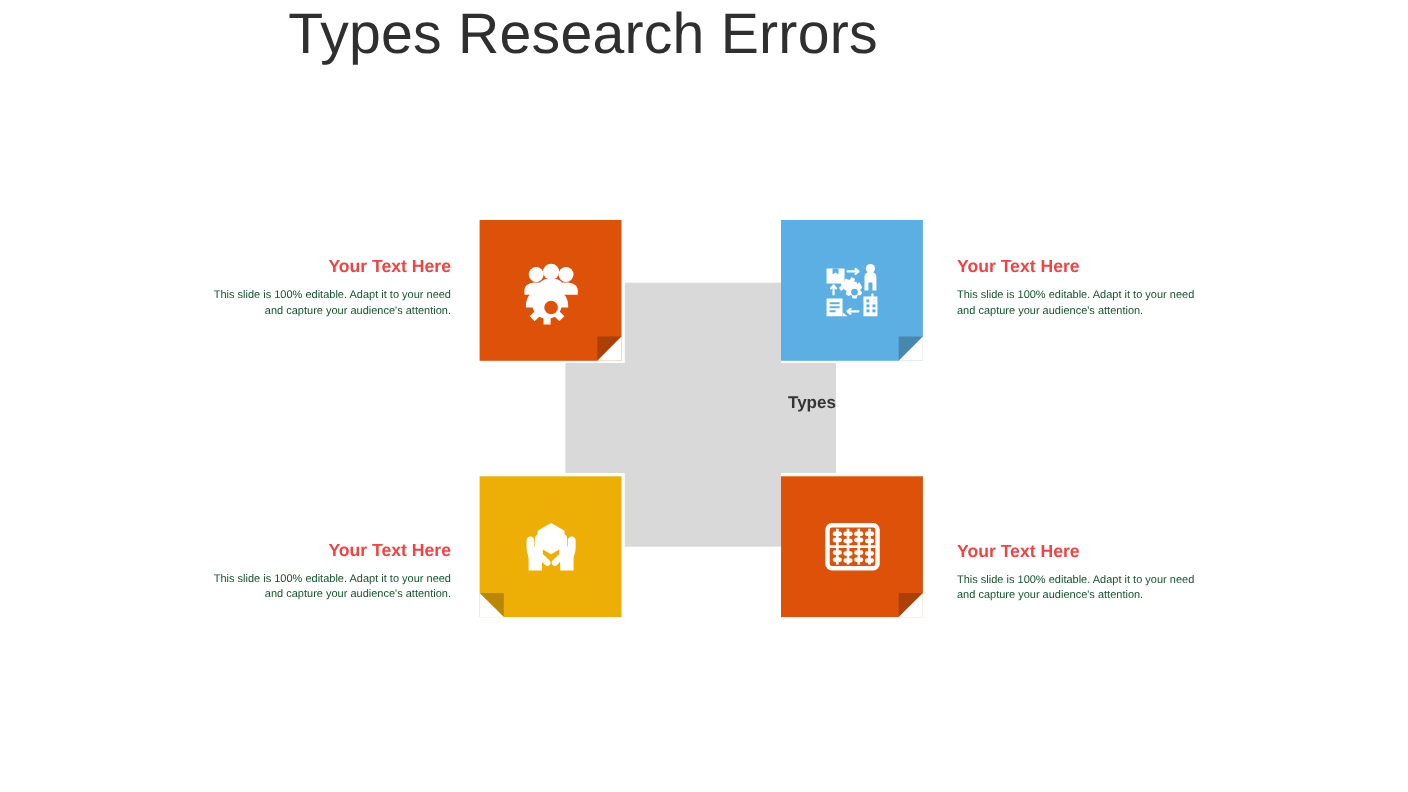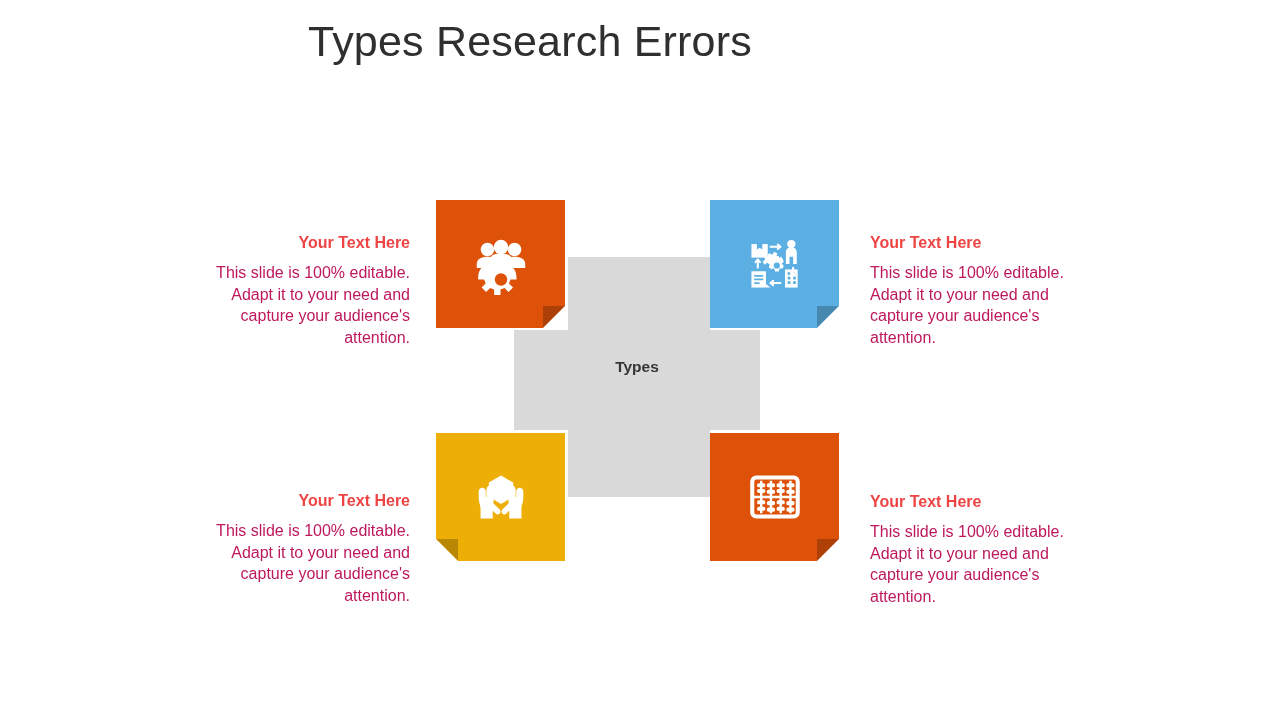--- a/index.html
+++ b/index.html
@@ -12,25 +12,25 @@
     height: 720px;
     overflow: hidden;
     font-family: "Liberation Sans", sans-serif;
     color: #3a3a3a;
     position: relative;
   }
 
   
   .slide-title {
     position: absolute;
-    top: 16px;
+    top: 0;
     left: 0;
     width: 1060px;
     text-align: center;
-    font-size: 43px;
+    font-size: 52px;
     font-weight: 400;
     color: #2f2f2f;
     letter-spacing: 0.2px;
     line-height: 1.2;
   }
 
   
   .center-cross {
     position: absolute;
     left: 514px;
@@ -52,21 +52,21 @@
     top: 0;
     width: 142px;
     height: 240px;
     background: #d9d9d9;
   }
   .center-label {
     position: absolute;
     left: 0;
     top: 98px;
     width: 246px;
-    text-align: center;
+    text-align: right;
     font-size: 15.5px;
     font-weight: bold;
     color: #353535;
     line-height: 1.52;
     z-index: 3;
   }
 
   
   .card {
     position: absolute;
@@ -125,23 +125,23 @@
     width: 232px;
   }
   .text-block .heading {
     font-size: 16px;
     font-weight: bold;
     color: #ef4444;
     margin-bottom: 10px;
     line-height: 1.2;
   }
   .text-block .body {
-    font-size: 16px;
+    font-size: 10px;
     font-weight: 400;
-    color: #be185d;
+    color: #14532d;
     line-height: 1.35;
   }
   .tb-left  { text-align: right; left: 178px; }
   .tb-right { text-align: left;  left: 870px; }
   .tb-tl { top: 233px; }
   .tb-tr { top: 233px; }
   .tb-bl { top: 491px; }
   .tb-br { top: 492px; }
 </style>
 </head>

